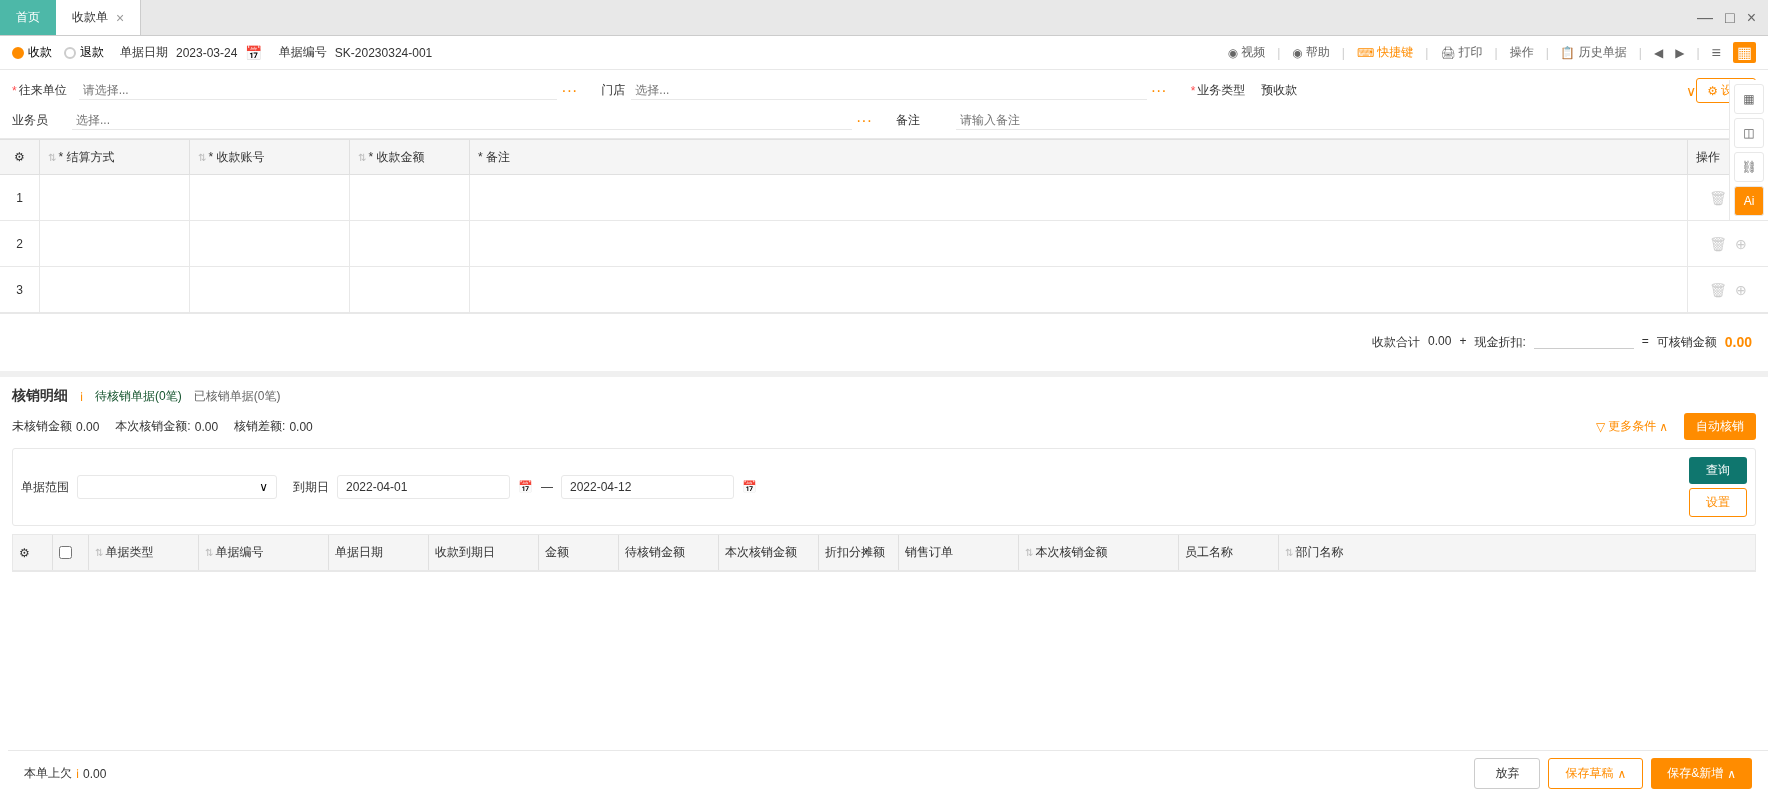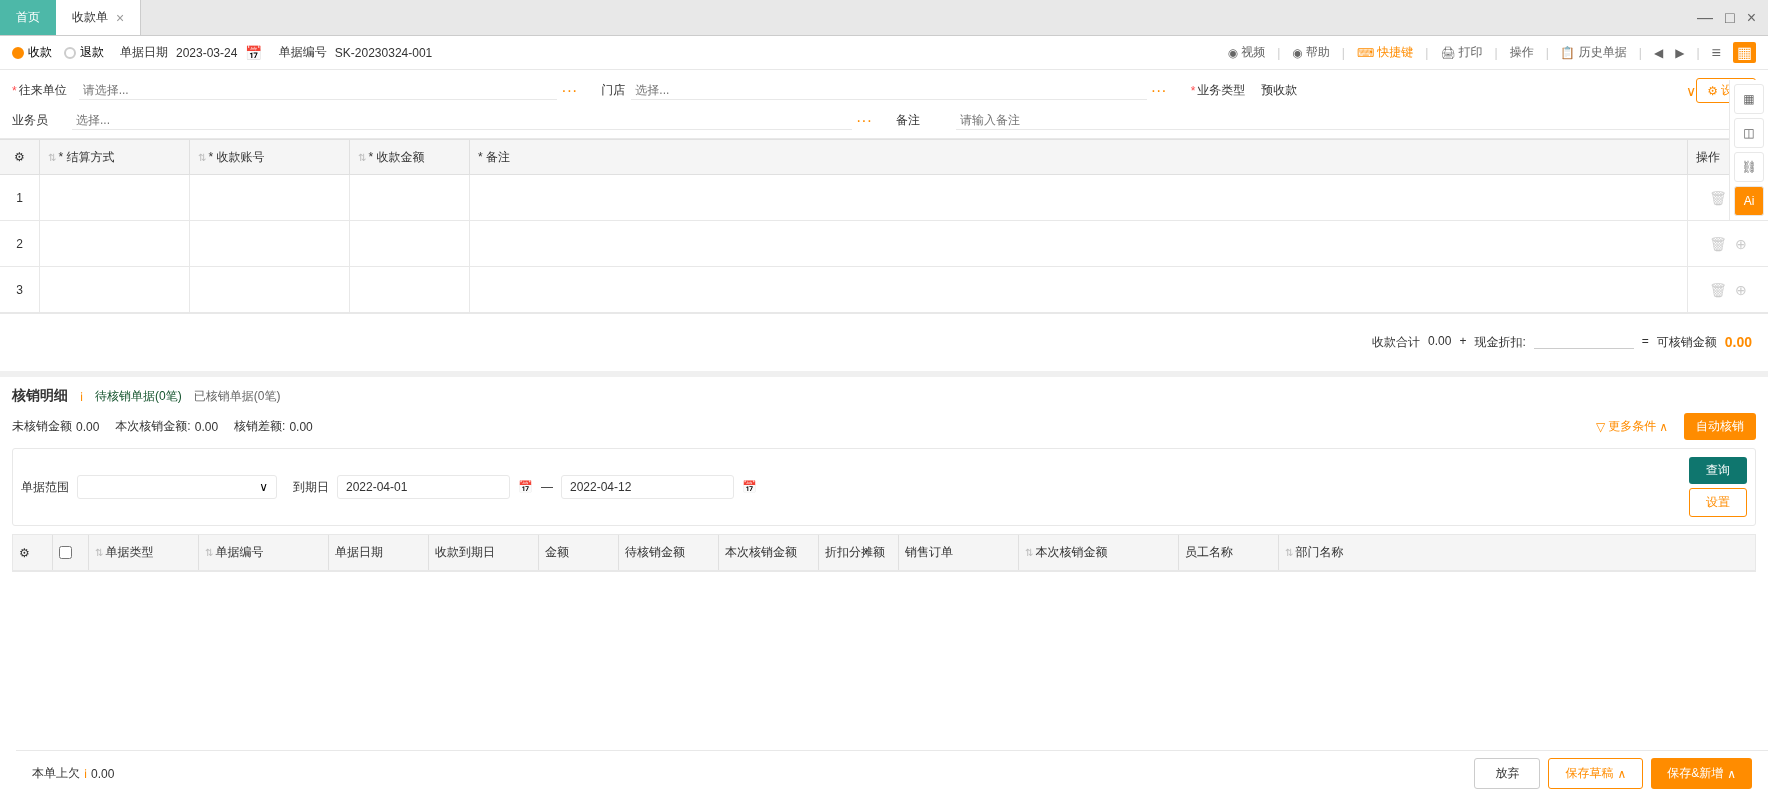--- a/index.html
+++ b/index.html
@@ -152,21 +152,21 @@
       grid-template-columns: 40px 36px 110px 130px 100px 110px 80px 100px 100px 80px 120px 160px 100px 100px;
       background: #f5f5f5; border-bottom: 1px solid #e8e8e8; height: 36px; align-items: center;
     }
     .bth-cell {
       padding: 0 6px; color: #333; font-weight: 500; font-size: 11px;
       border-right: 1px solid #e0e0e0; height: 100%; display: flex; align-items: center;
     }
 
     
     .bottom-bar {
-      position: fixed; bottom: 0; left: 16px; right: 0; height: 46px;
+      position: fixed; bottom: 0; left: 8px; right: 0; height: 46px;
       background: #fff; border-top: 1px solid #e8e8e8;
       display: flex; align-items: center; padding: 0 16px; gap: 12px;
     }
     .bottom-info { display: flex; align-items: center; gap: 4px; color: #333; }
     .bottom-actions { margin-left: auto; display: flex; gap: 8px; }
     .discard-btn {
       background: #fff; border: 1px solid #ccc; color: #333;
       padding: 6px 20px; border-radius: 3px; cursor: pointer;
     }
     .save-draft-btn {

